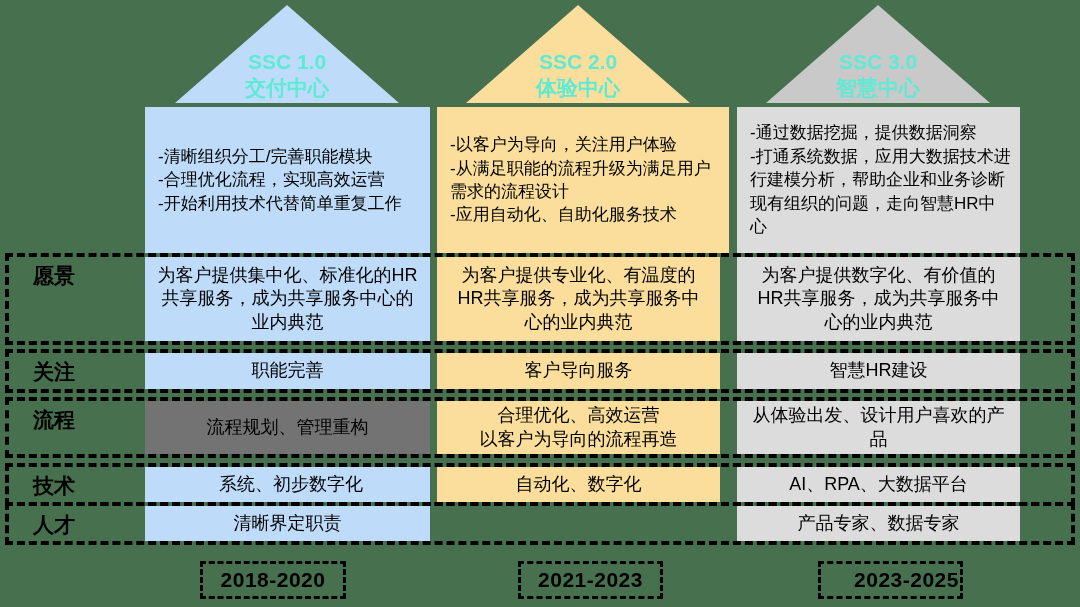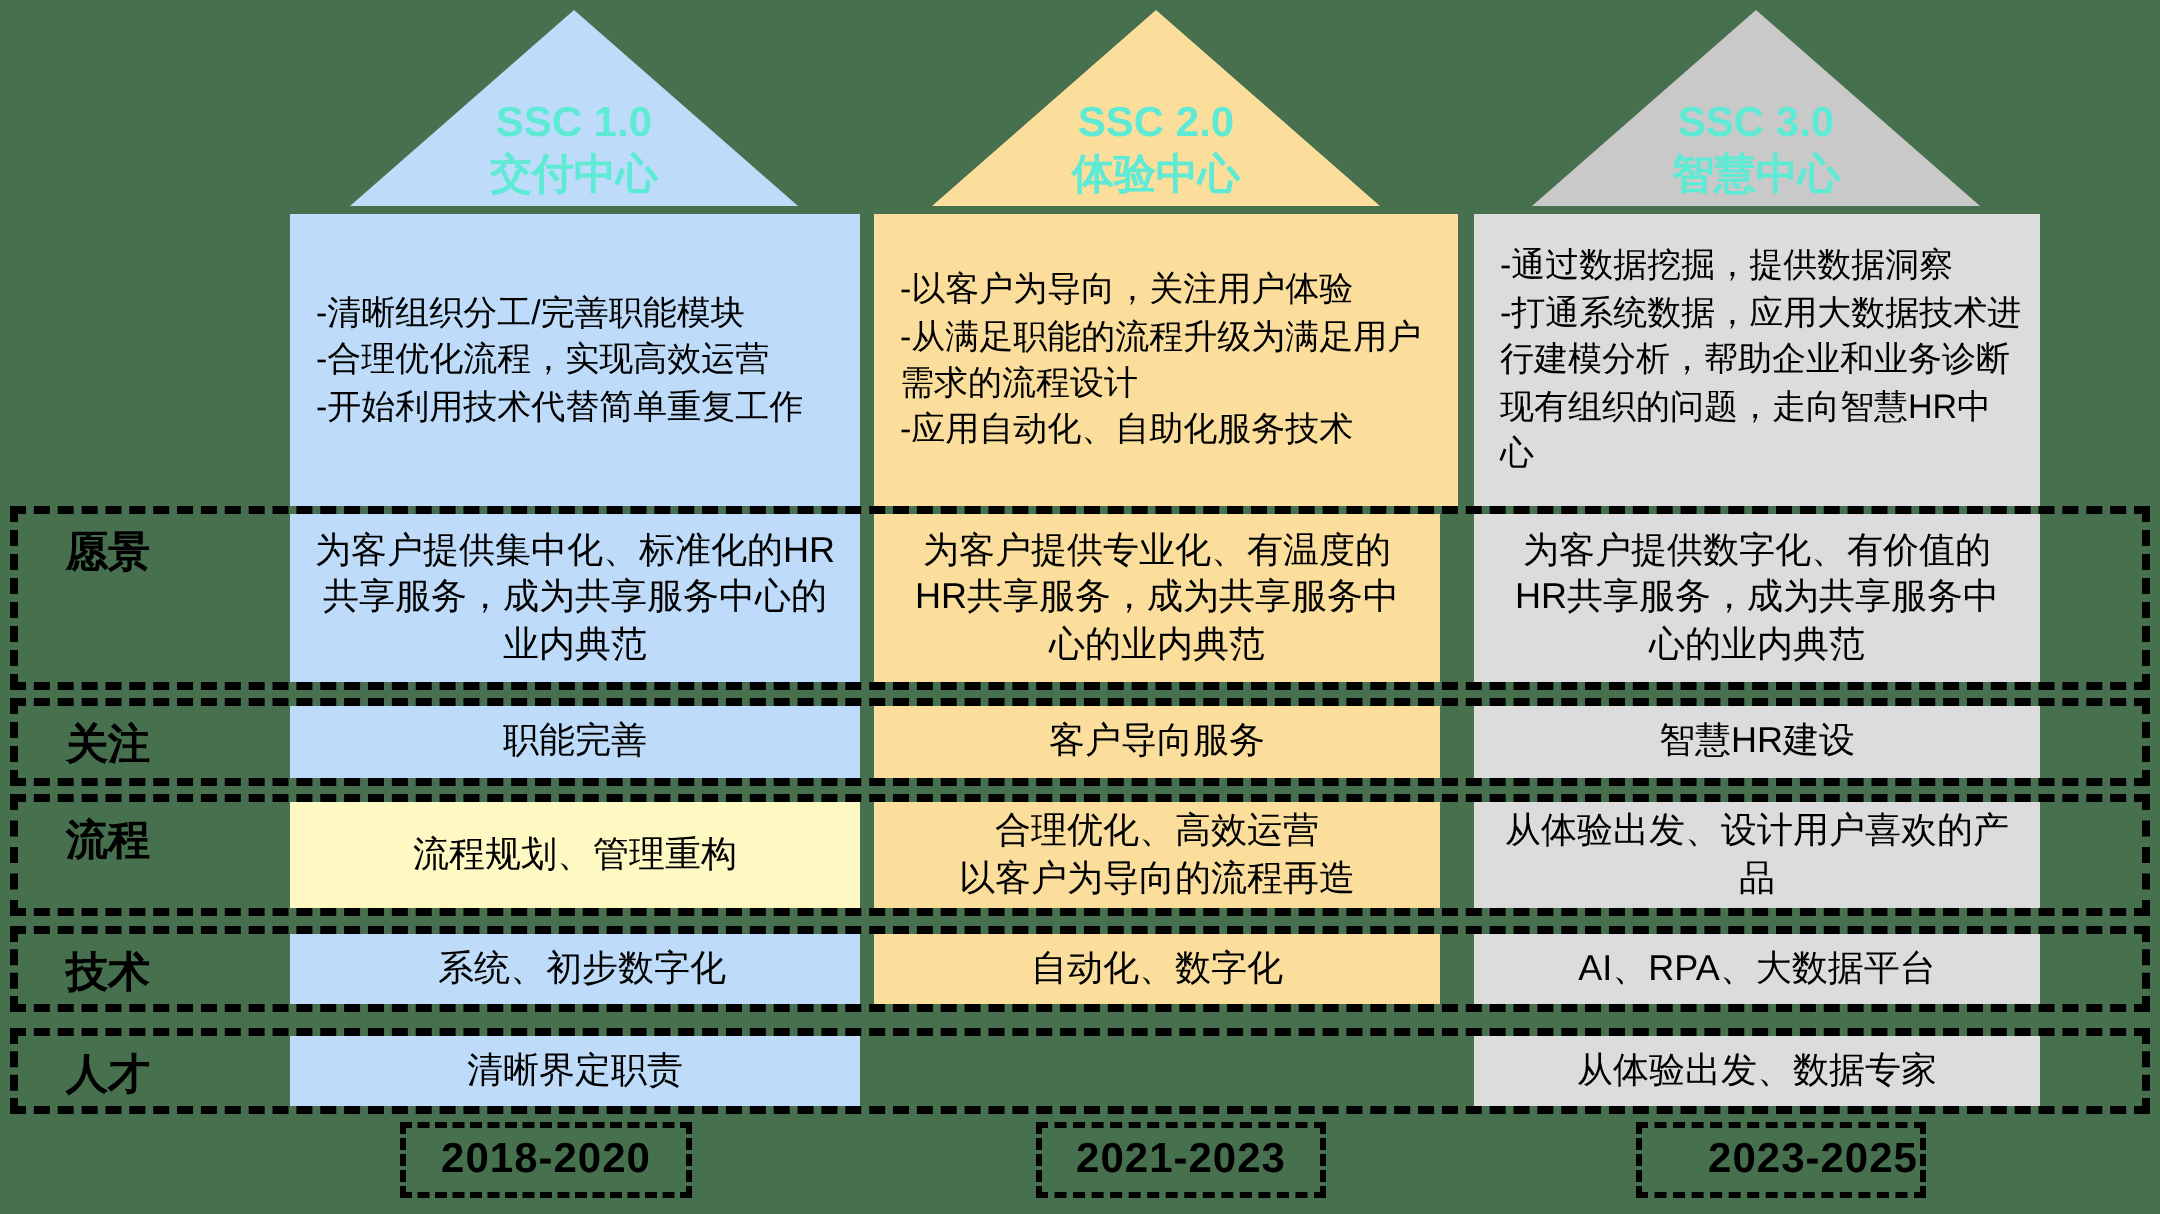--- a/index.html
+++ b/index.html
@@ -87,36 +87,36 @@
 
   <div class="row" style="top:349px;height:44px">
     <div class="row-label">关注</div>
     <div class="cell c1" style="background-color: rgb(190, 220, 250);">职能完善</div>
     <div class="cell c2" style="background-color: rgb(251, 222, 155);">客户导向服务</div>
     <div class="cell c3" style="background-color: rgb(220, 220, 220);">智慧HR建设</div>
   </div>
 
   <div class="row" style="top:397px;height:61px">
     <div class="row-label">流程</div>
-    <div class="cell c1" style="background-color: #fef9c3;">流程规划、管理重构</div>
+    <div class="cell c1" style="background-color: #737373;">流程规划、管理重构</div>
     <div class="cell c2" style="background-color: rgb(251, 222, 155);">合理优化、高效运营
 以客户为导向的流程再造</div>
     <div class="cell c3" style="background-color: rgb(220, 220, 220);">从体验出发、设计用户喜欢的产品</div>
   </div>
 
   <div class="row" style="top:463px;height:43px">
     <div class="row-label">技术</div>
     <div class="cell c1" style="background-color: rgb(190, 220, 250); padding-left: 19px;">系统、初步数字化</div>
     <div class="cell c2" style="background-color: rgb(251, 222, 155);">自动化、数字化</div>
     <div class="cell c3" style="background-color: rgb(220, 220, 220);">AI、RPA、大数据平台</div>
   </div>
 
-  <div class="row" style="top:514px;height:43px">
+  <div class="row" style="top:502px;height:43px">
     <div class="row-label">人才</div>
     <div class="cell c1" style="background-color: rgb(190, 220, 250);">清晰界定职责</div>
-    <div class="cell c3" style="background-color: rgb(220, 220, 220);">从体验出发、数据专家</div>
+    <div class="cell c3" style="background-color: rgb(220, 220, 220);">产品专家、数据专家</div>
   </div>
 
   <div class="year y1">2018-2020</div>
   <div class="year y2">2021-2023</div>
   <div class="year y3">2023-2025</div>
 
 </div>
 
 </body></html>

